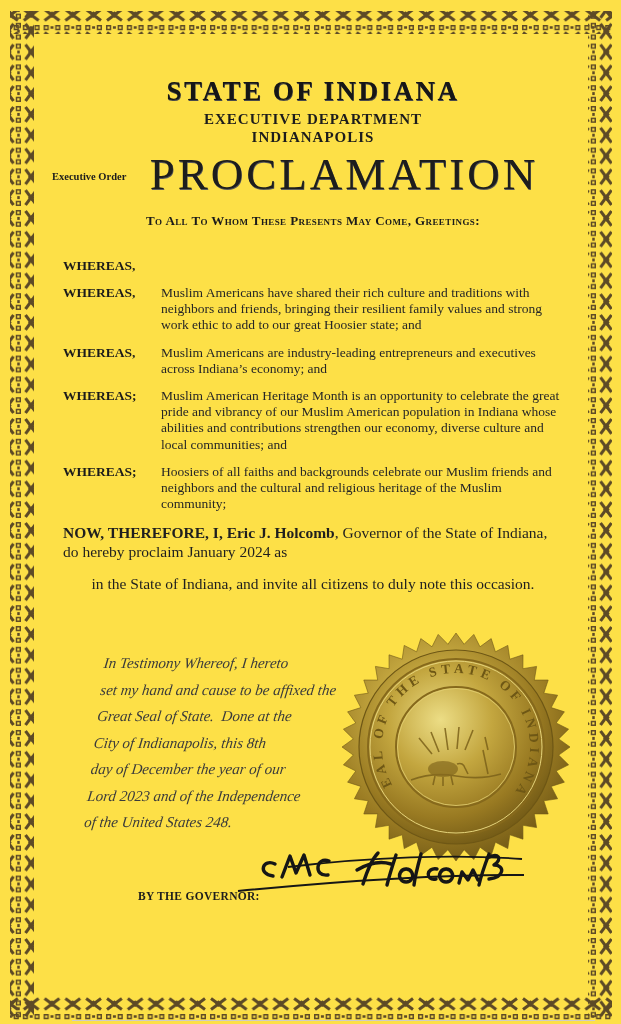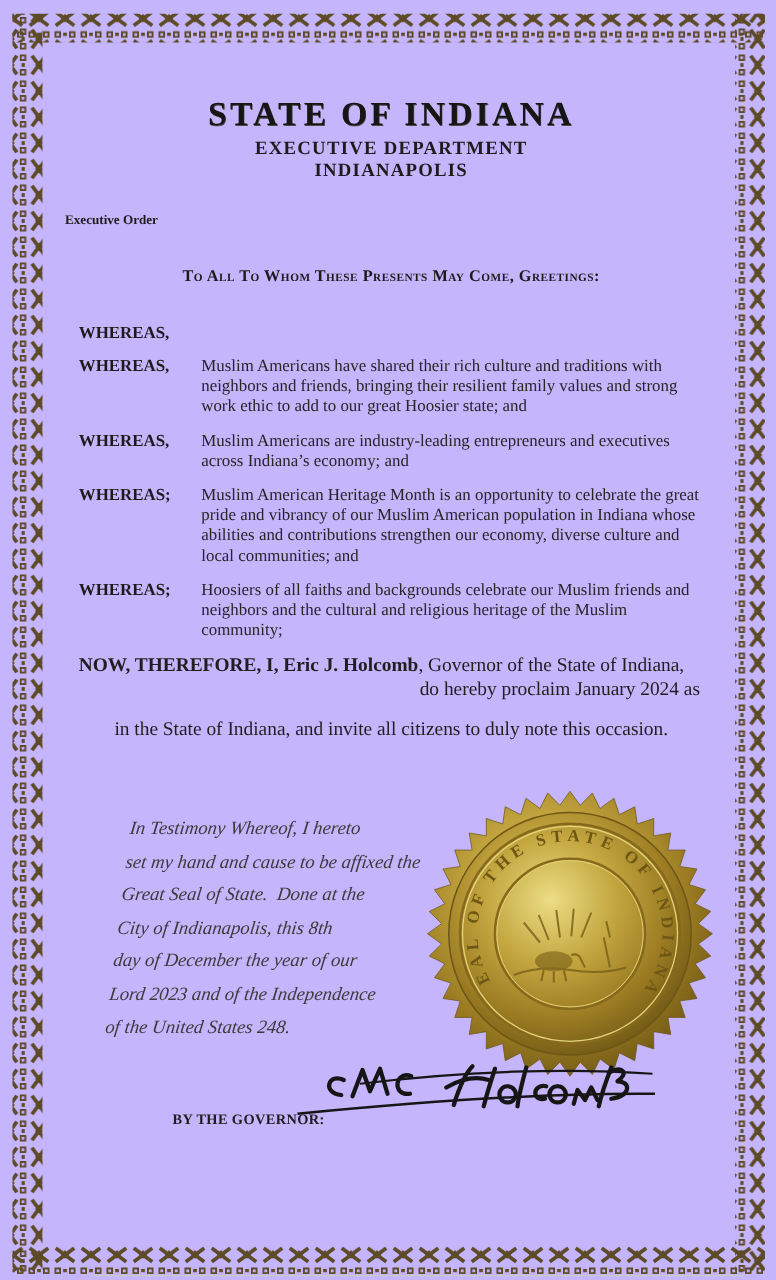--- a/index.html
+++ b/index.html
@@ -1,17 +1,17 @@
 <!DOCTYPE html>
 <html><head>
 <meta charset="utf-8">
 <style>
   html,body { margin:0; padding:0; background:#ffffff; }
   .page {
-    position:relative; width:621px; height:1024px; background:#c4b5fd;
+    position:relative; width:621px; height:1024px; background:#fde047;
     font-family:"Liberation Serif", serif; color:#222; overflow:hidden;
   }
   .border-svg { position:absolute; left:0; top:0; }
   .content { position:absolute; left:36px; top:34px; width:554px; }
 
   .state-title {
     margin-top:42px; text-align:center; font-size:27px; font-weight:700;
     letter-spacing:2.5px; color:#161616; text-shadow:0.5px 0.5px 0 #4a4a4a;
   }
   .dept  { text-align:center; font-size:15px; font-weight:700; letter-spacing:1px; margin-top:4px; color:#1c1c1c; }
@@ -28,21 +28,21 @@
     font-size:13px; letter-spacing:0.4px; margin-top:12px; color:#1b1b1b;
   }
 
   .whereas-section { margin-top:29px; padding-left:27px; padding-right:30px; }
   .whereas-row { display:flex; margin-bottom:11px; }
   .w-label { width:98px; flex:none; font-weight:700; font-size:13.5px; color:#1b1b1b; }
   .w-text  { flex:1; font-size:13.5px; line-height:16.2px; color:#262626; }
 
   .therefore { margin-top:2px; padding-left:27px; padding-right:30px; font-size:15.5px; line-height:19px; color:#1f1f1f; }
   .therefore .lead-bold { font-weight:700; }
-  .therefore .line2 { text-align:right; }
+  .therefore .line2 { text-align:left; }
 
   .proclaimed {
     text-align:center; font-variant:small-caps; font-weight:700;
     font-size:18px; letter-spacing:0.5px; margin-top:13px; color:#1b1b1b;
   }
   .closing { text-align:center; font-size:15.5px; margin-top:14px; color:#1f1f1f; }
 
   .testimony {
     position:absolute; left:94px; top:650px; width:270px;
     font-style:italic; font-size:15px; line-height:26.5px; color:#3b3b3b;
@@ -80,20 +80,21 @@
     <rect x="588" y="11" width="24" height="1009" fill="url(#motifV)"></rect>
   </svg>
 
   <div class="content">
     <div class="state-title">STATE OF INDIANA</div>
     <div class="dept">EXECUTIVE DEPARTMENT</div>
     <div class="city">INDIANAPOLIS</div>
 
     <div class="proc-row">
       <span class="exec-order">Executive Order</span>
+      <div class="proc">PROCLAMATION</div>
     </div>
 
     <div class="salutation">To All To Whom These Presents May Come, Greetings:</div>
 
     <div class="whereas-section">
       <div class="whereas-row">
         <div class="w-label">WHEREAS,</div>
       </div>
       <div class="whereas-row">
         <div class="w-label">WHEREAS,</div>

